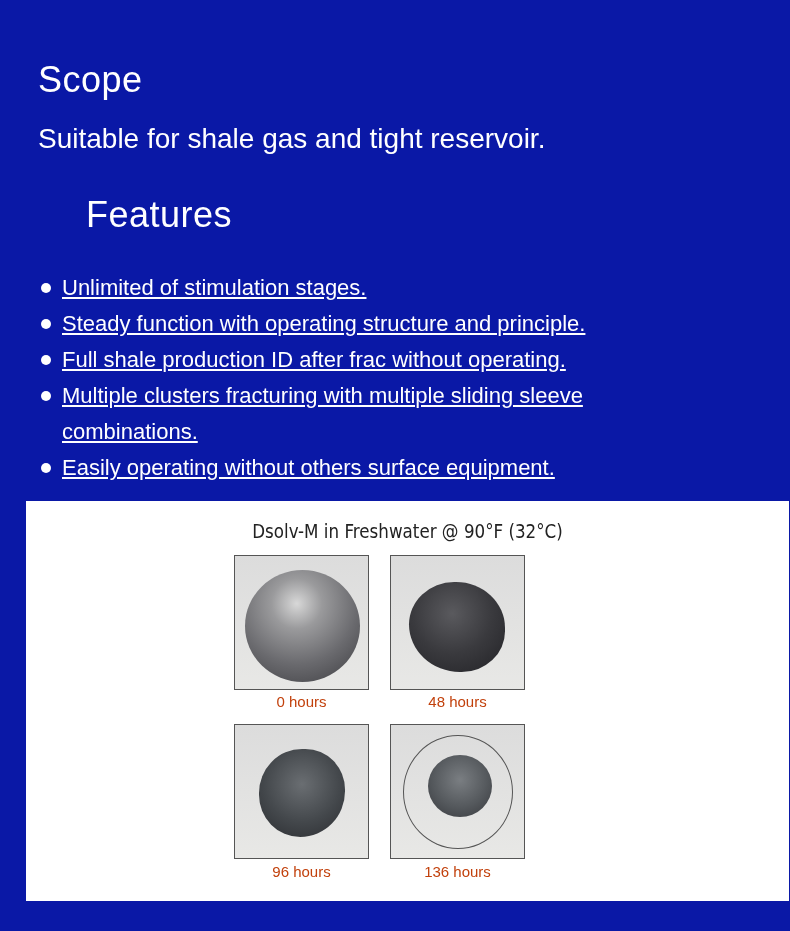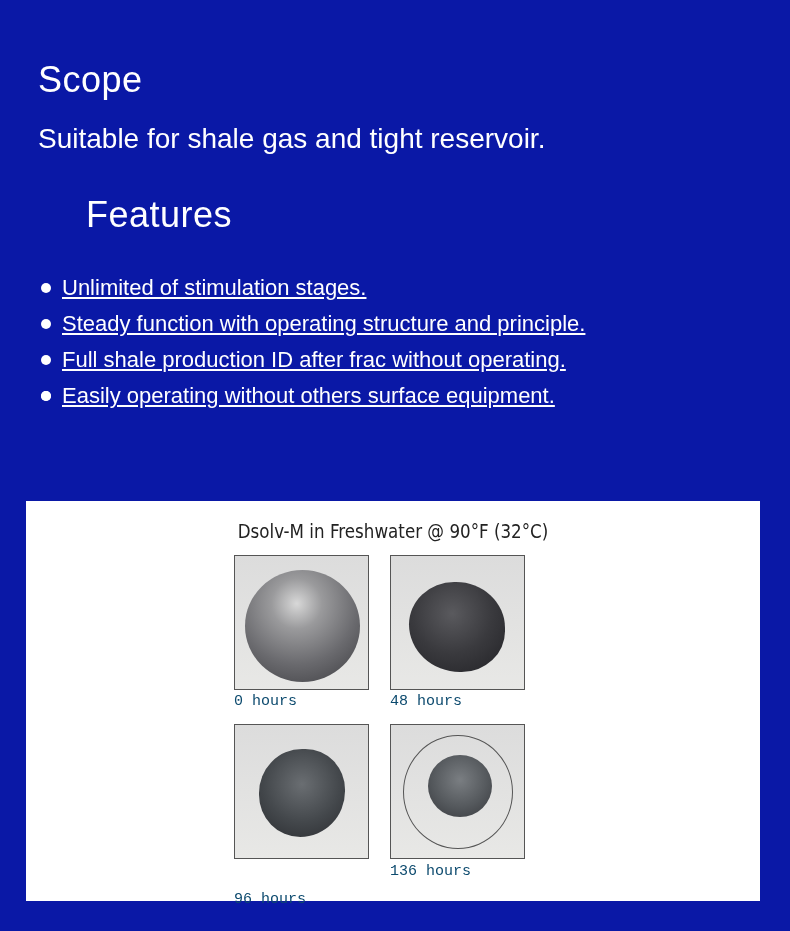--- a/index.html
+++ b/index.html
@@ -33,51 +33,52 @@
   }
   ul.features li .bullet {
     position: absolute; left: 3px; top: 13px;
     width: 10px; height: 10px; border-radius: 50%;
     background: #ffffff;
   }
   .panel {
     position: absolute; left: 26px; top: 501px;
     width: 734px; height: 400px;
     background: #ffffff;
+    padding-left: 29px;
   }
   .panel-title {
     position: absolute; left: 0; right: 0; top: 19px;
     text-align: center; color: #222222;
     font-size: 19px; font-family: "DejaVu Sans", sans-serif;
     transform: scaleX(0.88);
   }
   .photo {
     position: absolute; width: 133px; height: 133px;
     border: 1px solid #555555;
     background: linear-gradient(#dcdcdc, #e8e8e6);
     overflow: hidden;
   }
   .ball { position: absolute; border-radius: 50%; }
   .caption {
-    position: absolute; width: 135px; 
-    color: #0c4a6e; font-size: 15px; font-family: Liberation Mono, monospace;
+    position: absolute; width: 135px; text-align: center;
+    color: #c2410c; font-size: 15px; font-family: Liberation Sans, sans-serif;
   }
 </style>
 </head>
 <body>
 
 <div id="scope-title" class="h1">Scope</div>
 <div class="scope-text">Suitable for shale gas and tight reservoir.</div>
 
 <div id="features-title" class="h1">Features</div>
 <ul class="features">
   <li><span class="bullet"></span><span>Unlimited of stimulation stages.</span></li>
   <li><span class="bullet"></span><span>Steady function with operating structure and principle.</span></li>
   <li><span class="bullet"></span><span>Full shale production ID after frac without operating.</span></li>
-  <li style="width:620px"><span class="bullet"></span></li>
+  <li style="width:620px"><span class="bullet"></span><span>Multiple clusters fracturing with multiple sliding sleeve combinations.</span></li>
   <li><span class="bullet"></span><span>Easily operating without others surface equipment.</span></li>
 </ul>
 
 <div class="panel">
   <div class="panel-title">Dsolv-M in Freshwater @ 90°F (32°C)</div>
 
   <div class="photo" style="left:208px; top:54px;">
     <div class="ball" style="left:10px; top:14px; width:115px; height:112px;
                 background: radial-gradient(circle at 45% 30%, #d8d8d8 0%, #9a9a9c 25%, #6a6a6e 60%, #3c3c40 100%);"></div>
   </div>
@@ -88,21 +89,21 @@
                 background: radial-gradient(circle at 45% 35%, #5a5a5e 0%, #3a3a3e 50%, #222226 100%);
                 border-radius: 48% 52% 46% 54%;"></div>
   </div>
   <div class="caption" style="left:364px; top:192px;">48 hours</div>
 
   <div class="photo" style="left:208px; top:223px;">
     <div class="ball" style="left:24px; top:24px; width:86px; height:88px;
                 background: radial-gradient(circle at 50% 40%, #6a6e72 0%, #44484c 55%, #2a2c30 100%);
                 border-radius: 50% 46% 52% 48%;"></div>
   </div>
-  <div class="caption" style="left:208px; top:362px;margin-top:28px;">96 hours</div>
+  <div class="caption" style="left:208px; top:362px;">96 hours</div>
 
   <div class="photo" style="left:364px; top:223px;">
     <div class="ball" style="left:12px; top:10px; width:108px; height:112px; border:1.5px solid #555555; background:transparent;"></div>
     <div class="ball" style="left:37px; top:30px; width:64px; height:62px;
                 background: radial-gradient(circle at 50% 40%, #7a7e82 0%, #55595d 55%, #36383c 100%);"></div>
   </div>
   <div class="caption" style="left:364px; top:362px;">136 hours</div>
 </div>
 
 </body></html>

